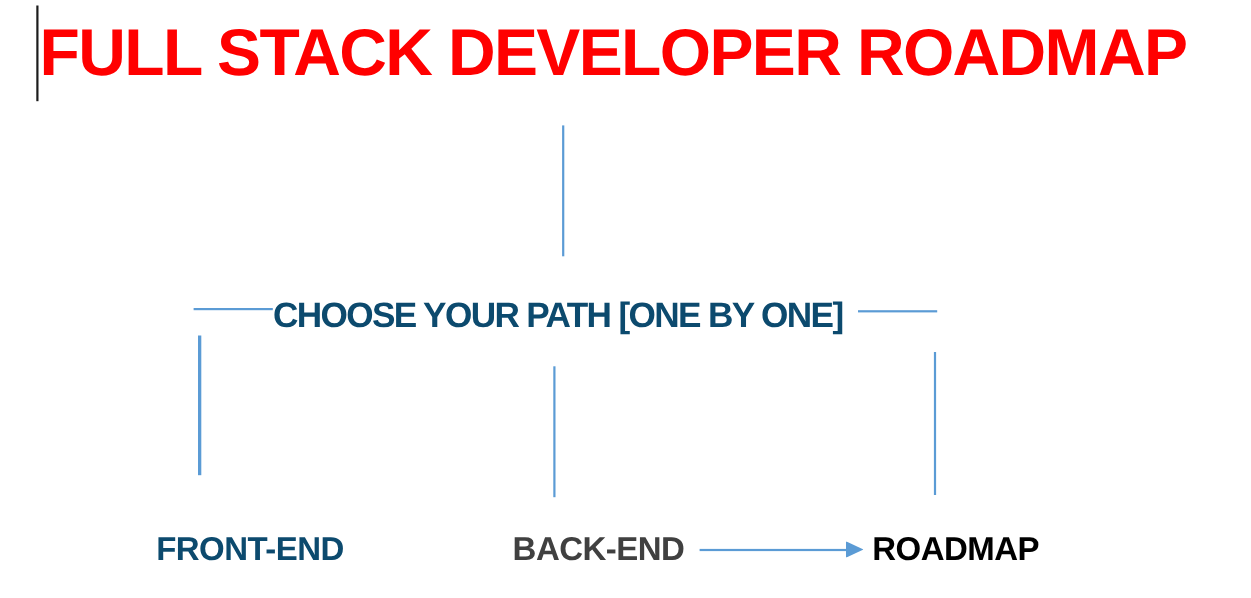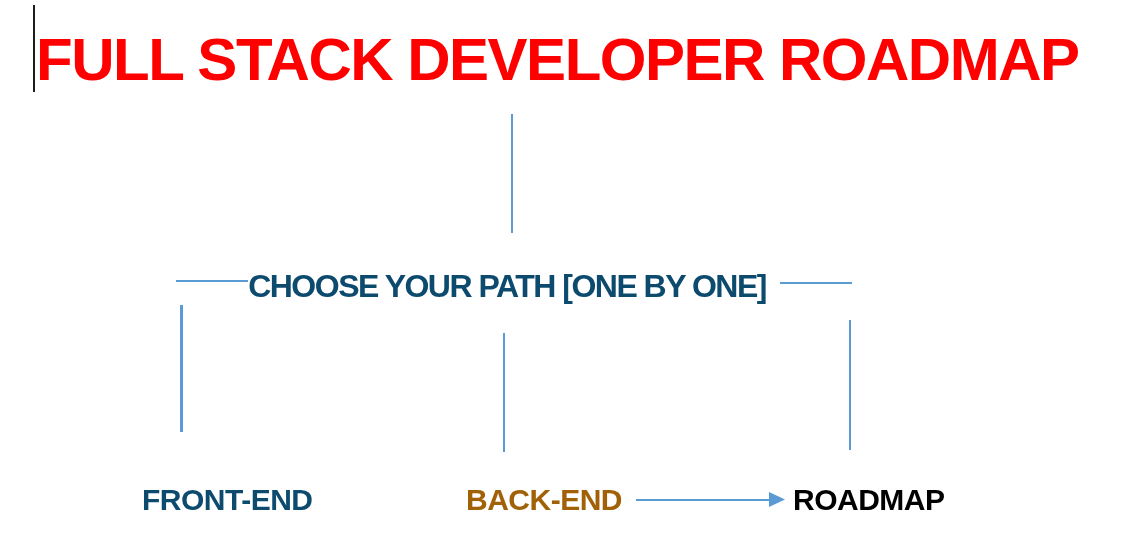--- a/index.html
+++ b/index.html
@@ -14,21 +14,21 @@
 
   
   .caret-rule {
     left: 33px; top: 5px;
     width: 2px; height: 87px;
     background: #1c1c1c;
   }
 
   
   .main-title {
-    left: 36px; top: 30px;
+    left: 36px; top: 18px;
     font-size: 60px;
     line-height: 60px;
     font-weight: bold;
     letter-spacing: -1.5px;
     white-space: nowrap;
     text-align: center;
   }
 
   
   .connector { background: #5B9BD5; }
@@ -92,18 +92,18 @@
 <div class="abs connector line-hub-right" style="background: rgb(91, 155, 213);"></div>
 
 <div class="abs connector line-left-v" style="background: rgb(91, 155, 213);"></div>
 
 <div class="abs connector line-mid-v" style="background: rgb(91, 155, 213);"></div>
 
 <div class="abs connector line-right-v" style="background: rgb(91, 155, 213);"></div>
 
 <div class="abs node-label node-frontend" style="color: #0c4a6e;">FRONT-END</div>
 
-<div class="abs node-label node-backend" style="color: #a16207; text-align: center;">BACK-END</div>
+<div class="abs node-label node-backend" style="color: #404040; text-align: center;">BACK-END</div>
 
 <div class="abs connector arrow-shaft" style="background: rgb(91, 155, 213);"></div>
 <div class="abs arrow-head" style="background: rgb(91, 155, 213);"></div>
 
 <div class="abs node-label node-devops" style="color: rgb(0, 0, 0);">ROADMAP</div>
 
 </body></html>

